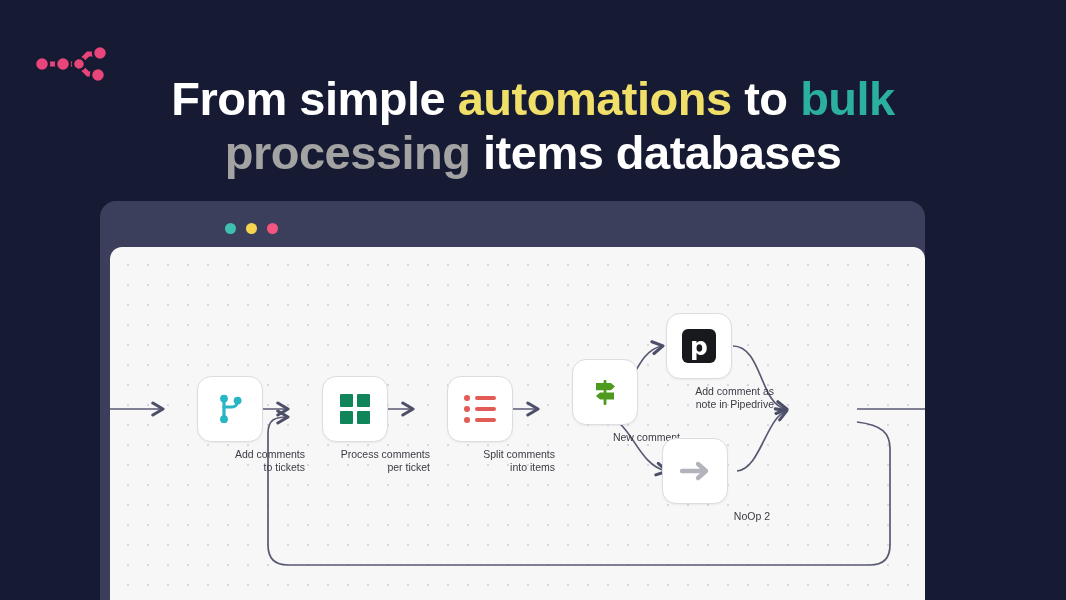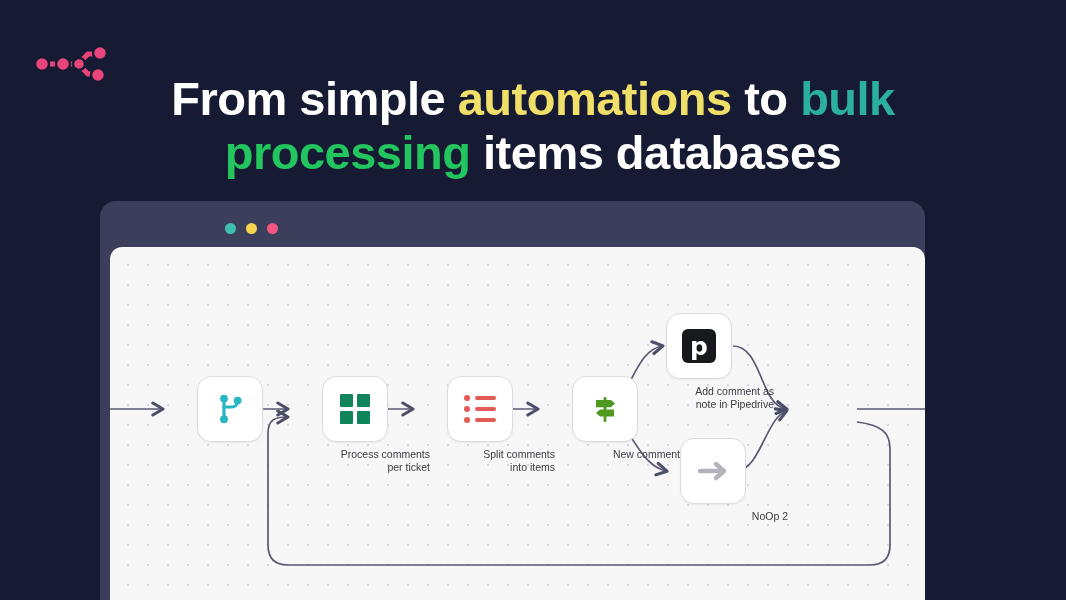--- a/index.html
+++ b/index.html
@@ -18,21 +18,21 @@
   .headline{
     position:absolute;left:0;top:72px;width:1066px;
     text-align:center;
     font-size:47px;line-height:54px;
     font-weight:bold;letter-spacing:-0.5px;
     color:#ffffff;
   }
   .headline .l2{display:block;}
   .hl-yellow{color:#f0e06a;}
   .hl-teal{color:#2bb0a0;}
-  .hl-teal2{color:#22c55e;text-align:center;}
+  .hl-teal2{color:#a3a3a3;text-align:center;}
 
   
   .window{
     position:absolute;left:100px;top:201px;width:825px;height:420px;
     background:#3b3f5c;
     border-radius:16px 16px 0 0;
     overflow:hidden;
   }
   .titlebar{position:absolute;left:0;top:0;width:100%;height:48px;}
   .dot{position:absolute;top:22px;width:11px;height:11px;border-radius:50%;}
@@ -156,20 +156,22 @@
               <path d="M9,7 V25"></path>
               <path d="M9,14 H17 C20,14 22,12 22,9.5"></path>
             </g>
             <g fill="#27b6c6">
               <circle cx="9" cy="5.6" r="3.9"></circle>
               <circle cx="9" cy="26.2" r="3.9"></circle>
               <circle cx="22.6" cy="7.6" r="3.9"></circle>
             </g>
           </svg>
         </div>
+        <div class="nlabel">Add comments
+to tickets</div>
       </div>
 
       <div class="node" style="left:337px;top:129px;">
         <div class="nbox">
           <div class="ic-list">
             <div class="row">
                 <span class="bullet"></span>
                 <span class="bar" style="width:22px"></span>
               </div>
             <div class="row">
@@ -192,42 +194,42 @@
             <i></i>
               <i></i>
               <i></i>
               <i></i>
           </div>
         </div>
         <div class="nlabel">Process comments
 per ticket</div>
       </div>
 
-      <div class="node" style="left:462px;top:129px;">
+      <div class="node" style="left:462px;top:112px;">
         <div class="nbox">
           <svg width="32" height="32" viewBox="0 0 32 32">
             <g fill="#4e9a1f">
               <rect x="14.6" y="4" width="2.8" height="25" rx="1"></rect>
               <path d="M7,7 H22 L26,10.6 L22,14.2 H7 Z"></path>
               <path d="M25,16.4 H11 L7,20 L11,23.6 H25 Z"></path>
             </g>
           </svg>
         </div>
         <div class="nlabel">New comment</div>
       </div>
 
       <div class="node" style="left:556px;top:66px;">
         <div class="nbox">
           <div class="ic-pd">p</div>
         </div>
         <div class="nlabel">Add comment as
 note in Pipedrive</div>
       </div>
 
-      <div class="node" style="left:570px;top:191px;">
+      <div class="node" style="left:552px;top:191px;">
         <div class="nbox">
           <svg width="34" height="26" viewBox="0 0 34 26">
             <g fill="none" stroke="#b3b3bb" stroke-width="4.4" stroke-linecap="round" stroke-linejoin="round">
               <path d="M4,13 H26"></path>
               <path d="M20,6 L28,13 L20,20"></path>
             </g>
           </svg>
         </div>
         <div class="nlabel">NoOp 2</div>
       </div>

